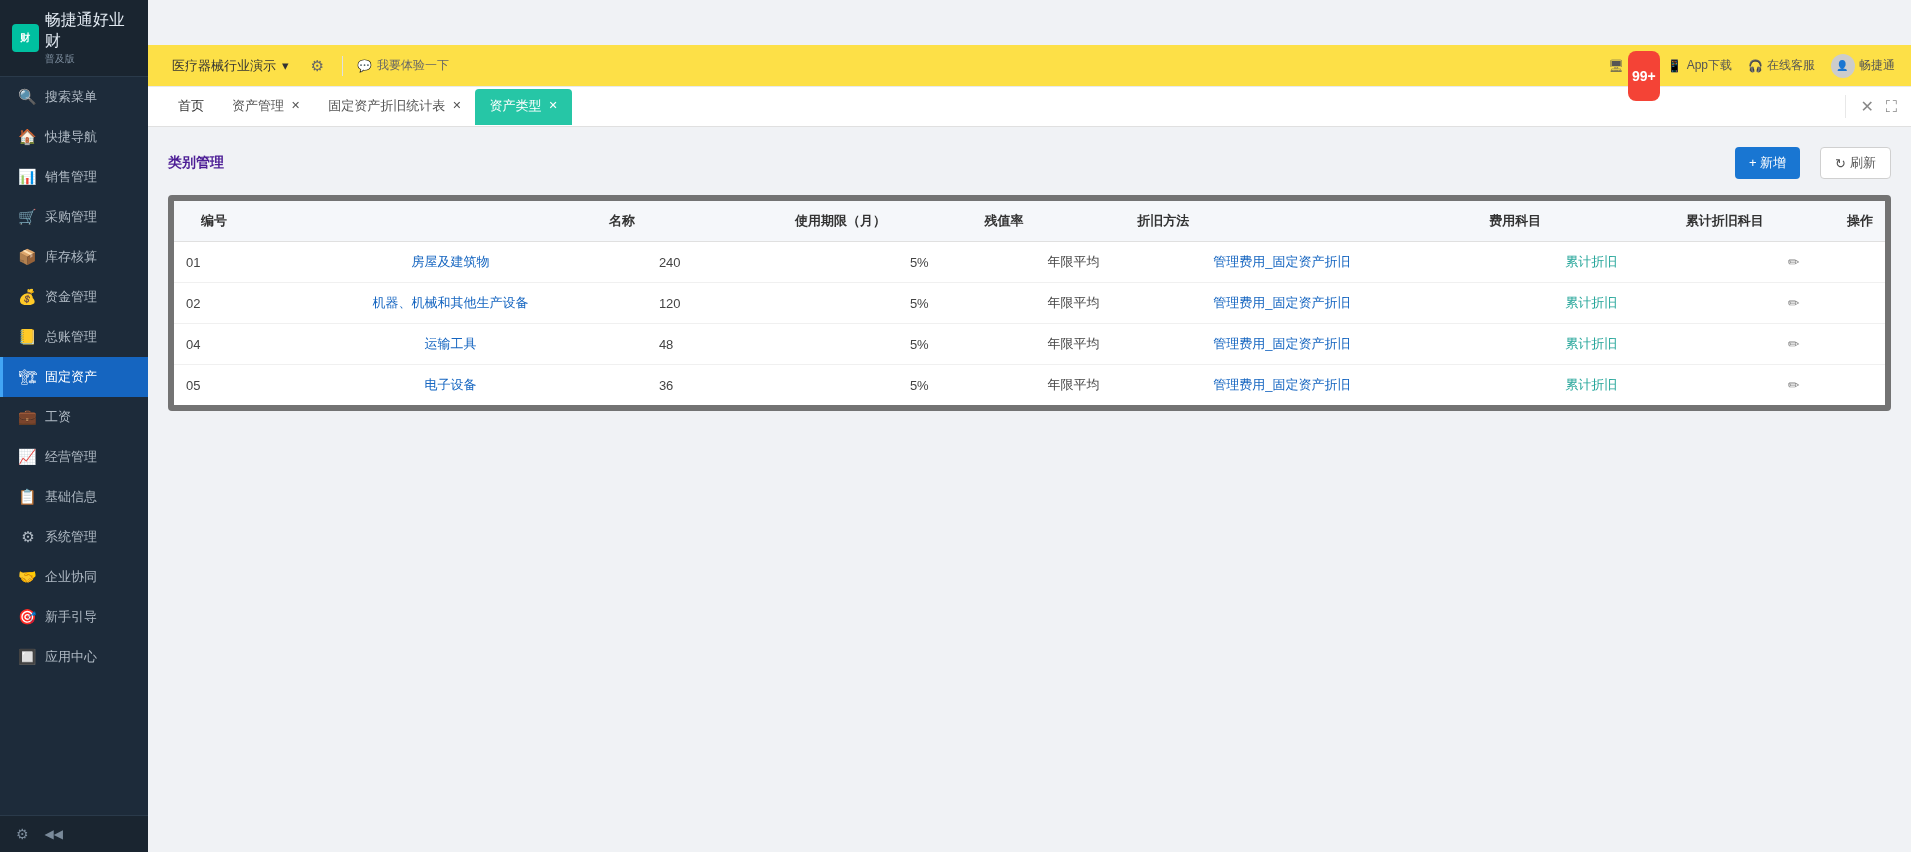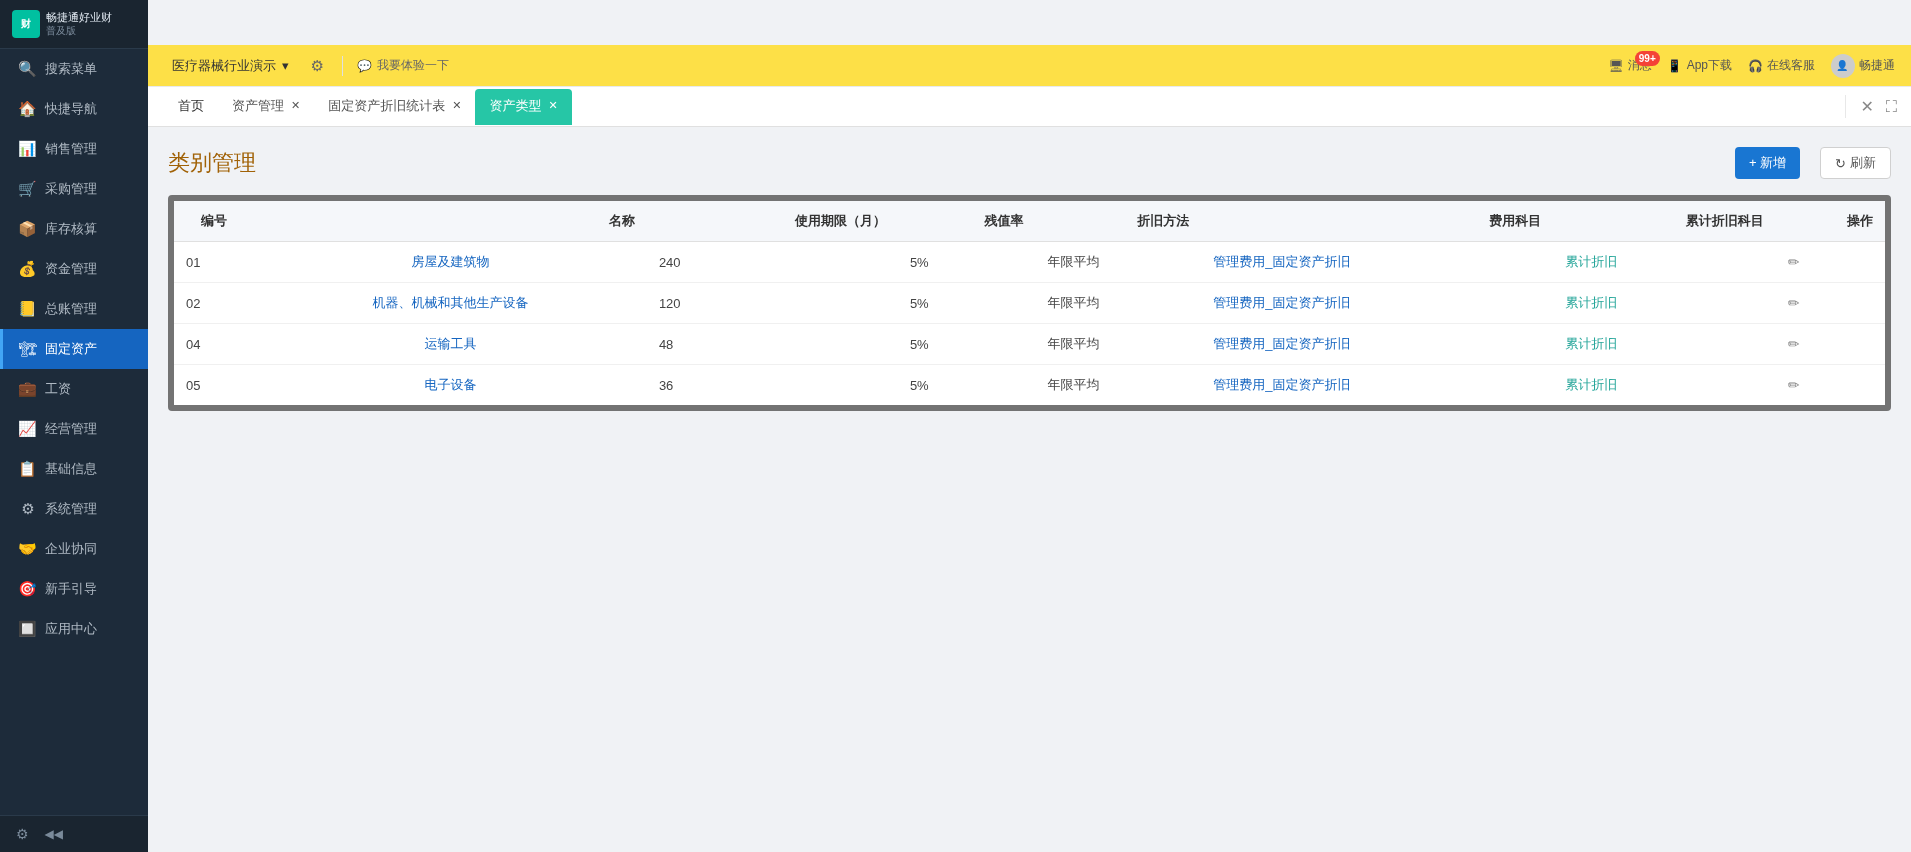--- a/index.html
+++ b/index.html
@@ -23,21 +23,21 @@
       gap: 6px;
       border-bottom: 1px solid #2a3a4a;
     }
     .sidebar-logo-icon {
       width: 28px; height: 28px;
       background: #00c0a0;
       border-radius: 4px;
       display: flex; align-items: center; justify-content: center;
       color: white; font-size: 10px; font-weight: bold;
     }
-    .sidebar-logo-text { font-size: 11px; color: #e0e8f0; line-height: 1.3; }
+    .sidebar-logo-text { font-size: 16px; color: #e0e8f0; line-height: 1.3; }
     .sidebar-logo-sub { font-size: 10px; color: #7a8a9a; }
     .sidebar-scroll { flex: 1; overflow-y: auto; overflow-x: hidden; }
     .sidebar-scroll::-webkit-scrollbar { width: 4px; }
     .sidebar-scroll::-webkit-scrollbar-thumb { background: #3a4a5a; border-radius: 2px; }
     .sidebar-item {
       display: flex; align-items: center; gap: 8px;
       padding: 11px 16px;
       cursor: pointer;
       color: #b0bac4;
       font-size: 13px;
@@ -72,21 +72,21 @@
       padding: 4px 8px;
       border-radius: 4px;
     }
     .topbar-gear { color: #666; cursor: pointer; font-size: 15px; padding: 4px; }
     .topbar-divider { width: 1px; height: 20px; background: #e0e0e0; margin: 0 4px; }
     .topbar-experience { display: flex; align-items: center; gap: 5px; color: #666; cursor: pointer; font-size: 12px; }
     .topbar-right { display: flex; align-items: center; gap: 16px; }
     .topbar-action { display: flex; align-items: center; gap: 4px; font-size: 12px; color: #555; cursor: pointer; position: relative; }
     .badge {
       background: #f44336; color: #fff;
-      font-size: 10px; padding: 2px 4px;
+      font-size: 14px; padding: 17px 4px;
       border-radius: 8px; position: absolute;
       top: -6px; right: -8px;
       min-width: 18px; text-align: center;
       font-weight: bold;
     }
     .topbar-user { display: flex; align-items: center; gap: 4px; font-size: 12px; color: #555; cursor: pointer; }
     .avatar { width: 24px; height: 24px; background: #ccc; border-radius: 50%; display: flex; align-items: center; justify-content: center; font-size: 10px; color: #666; }
     .tab {
       padding: 8px 14px;
       font-size: 13px;
@@ -101,21 +101,21 @@
     .tab-home { color: #333; }
 
     
     .content { flex: 1; overflow: auto; padding: 20px; background: #f0f2f5; }
 
     
     .page-header {
       display: flex; align-items: center; justify-content: space-between;
       margin-bottom: 16px;
     }
-    .page-title { font-size: 22px; font-weight: normal; color: #a16207; }
+    .page-title { font-size: 14px; font-weight: bold; color: #4c1d95; }
     .page-actions { display: flex; gap: 20px; }
     .btn-primary {
       background: #1976d2; color: #fff;
       border: none; border-radius: 4px;
       padding: 6px 14px; font-size: 13px;
       cursor: pointer; display: flex; align-items: center; gap: 4px;
     }
     .btn-default {
       background: #fff; color: #555;
       border: 1px solid #d0d0d0; border-radius: 4px;

